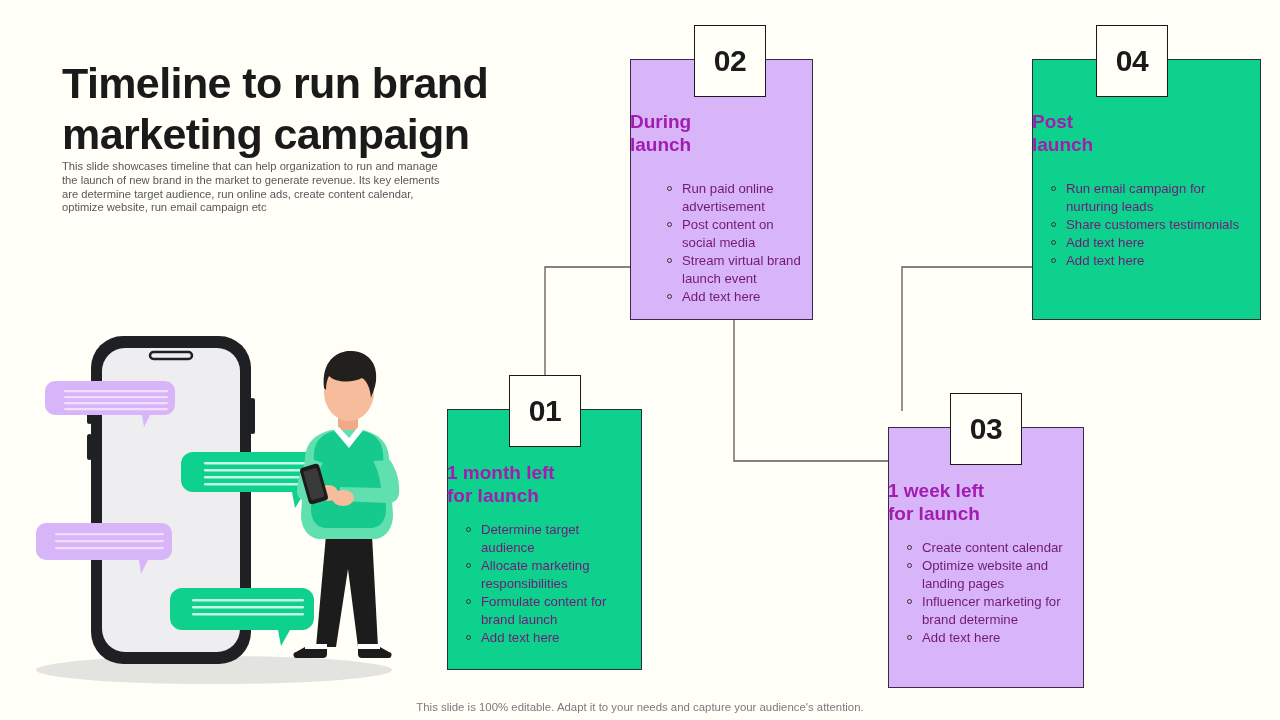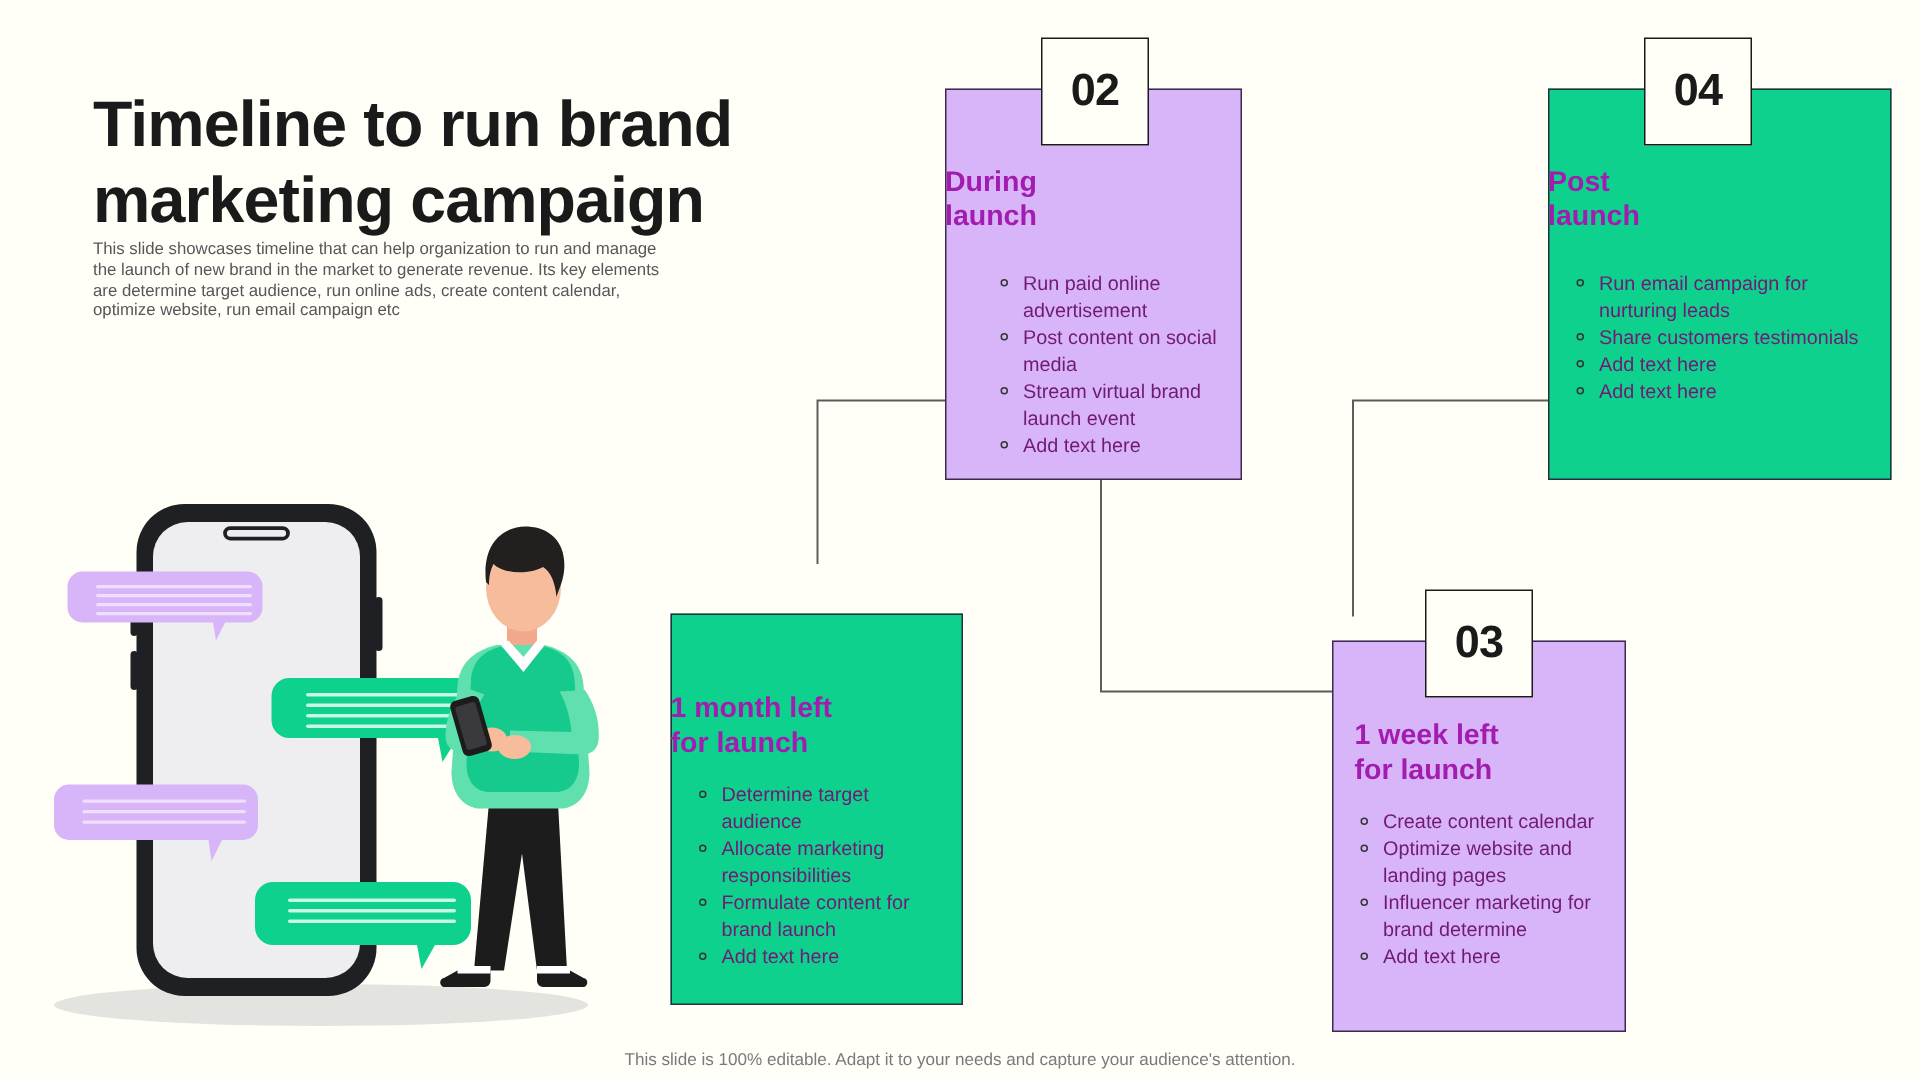--- a/index.html
+++ b/index.html
@@ -64,28 +64,28 @@
     width:5px;height:5px;border-radius:50%;
     border:1px solid #333;box-sizing:border-box;
   }
 
   
   #card01{left:447px;top:409px;width:195px;height:261px;}
   #card01 .numbox{left:62px;top:-34px;}
   #card01 .card-title{top:52px;}
   #card01 .bullets{left:14px;top:112px;right:8px;}
 
-  #card02{left:630px;top:59px;width:198px;height:261px;}
+  #card02{left:630px;top:59px;width:183px;height:261px;}
   #card02 .numbox{left:64px;top:-34px;}
   #card02 .card-title{top:51px;}
   #card02 .bullets{left:32px;top:121px;right:8px;}
 
   #card03{left:888px;top:427px;width:196px;height:261px;}
   #card03 .numbox{left:62px;top:-34px;}
-  #card03 .card-title{top:52px;padding-left:15px;}
+  #card03 .card-title{top:52px;}
   #card03 .bullets{left:14px;top:112px;right:8px;}
 
   #card04{left:1032px;top:59px;width:229px;height:261px;}
   #card04 .numbox{left:64px;top:-34px;}
   #card04 .card-title{top:51px;}
   #card04 .bullets{left:14px;top:121px;right:8px;}
 
   
   .illus{position:absolute;left:28px;top:330px;width:372px;height:360px;}
 
@@ -185,20 +185,21 @@
         <ellipse cx="315" cy="168" rx="11" ry="8" fill="#F7BC9B"></ellipse>
 
         <rect x="276" y="135" width="20" height="38" rx="4" transform="rotate(-16 286 154)" fill="#1C1C1C"></rect>
         <rect x="279" y="139" width="14" height="30" rx="2" transform="rotate(-16 286 154)" fill="#3A3A3C"></rect>
       </g>
     </svg>
   </div>
 
   <div class="card green" id="card01">
     <div class="card-body"></div>
+    <div class="numbox">01</div>
     <div class="card-title">
       <div>1 month left</div>
       <div>for launch</div>
     </div>
     <ul class="bullets">
       <li><span class="mk"></span><span>Determine target audience</span></li>
       <li><span class="mk"></span><span>Allocate marketing responsibilities</span></li>
       <li><span class="mk"></span><span>Formulate content for brand launch</span></li>
       <li><span class="mk"></span><span>Add text here</span></li>
     </ul>

